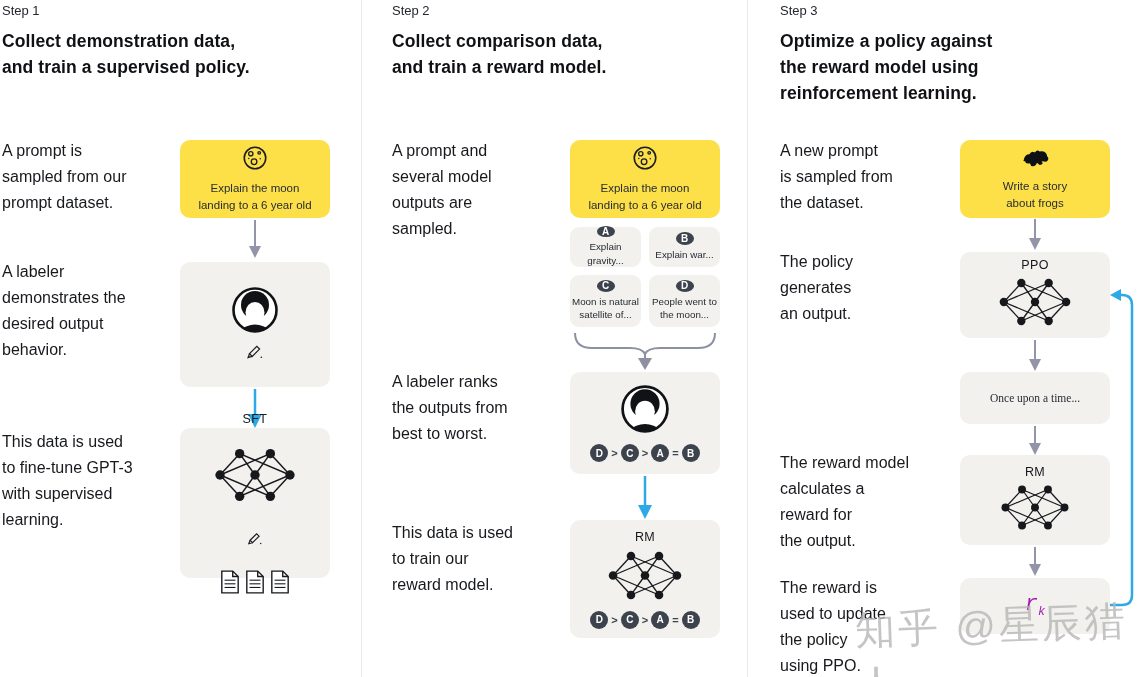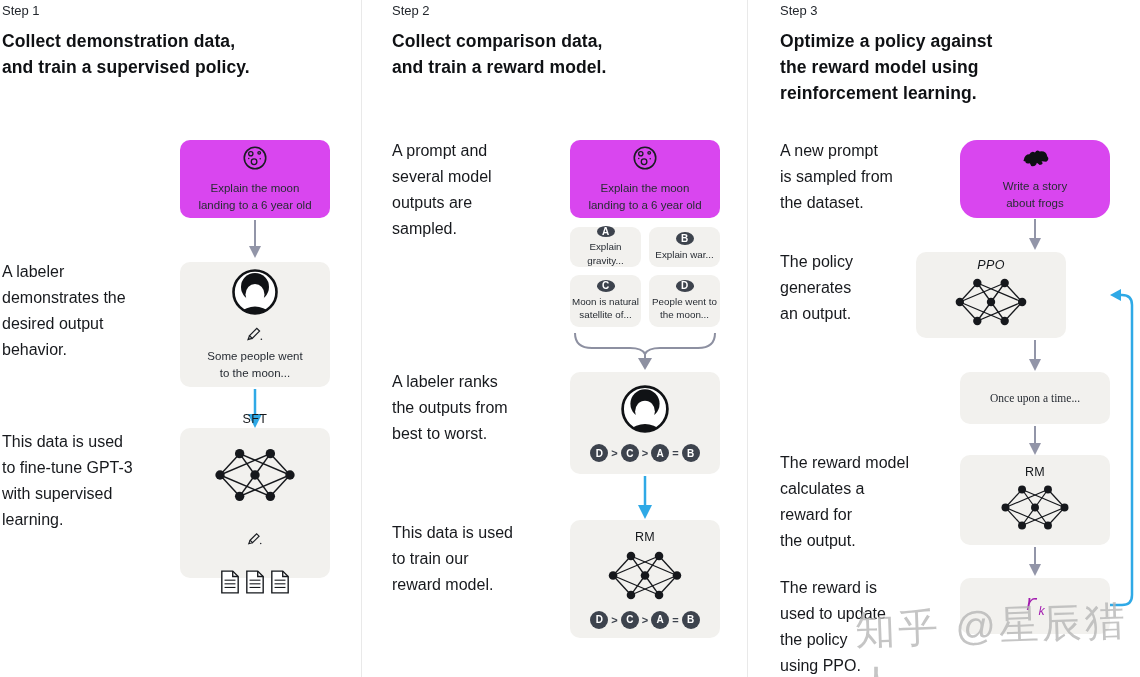--- a/index.html
+++ b/index.html
@@ -8,21 +8,21 @@
 
   .divider { position:absolute; top:0; width:1px; height:677px; background:#e9e9e9; }
 
   .step-label { position:absolute; font-size:13px; color:#23272d;text-align:right; }
   .col-title  { position:absolute; font-size:17.5px; font-weight:700; color:#0f1114;
                 line-height:26px; white-space:pre-line; letter-spacing:0.1px; }
   .para { position:absolute; font-size:16px; color:#17191d; line-height:26px; white-space:pre-line; }
 
   .node-box { position:absolute; width:150px; border-radius:10px; display:flex; flex-direction:column;
               align-items:center; justify-content:center; text-align:center; }
-  .box-blue { background:#d946ef; }
+  .box-blue { background:#fde047; }
   .box-gray { background:#f2f1ee; }
   .caption  { font-size:11.5px; line-height:1.45; color:#272c33; white-space:pre-line; }
   .caption-sm { font-size:9.8px; line-height:1.4; color:#272c33; white-space:pre-line; }
   .model-label { font-size:12.5px; color:#14171b; letter-spacing:0.4px; }
 
   .mini-grid { position:absolute; left:570px; top:227px; width:150px; display:flex; flex-wrap:wrap; gap:8px; }
   .mini-box { width:71px; border-radius:9px; background:#f2f1ee; display:flex; flex-direction:column;
               align-items:center; justify-content:center; text-align:center; padding:5px 2px; }
   .badge { width:18px; height:18px; border-radius:50%; background:#3d434d; color:#fff;
            font-size:10px; font-weight:700; display:inline-flex; align-items:center; justify-content:center; }
@@ -43,20 +43,23 @@
 
 <div id="canvas">
 
   <div class="divider" style="left:361px;"></div>
   <div class="divider" style="left:747px;"></div>
 
   <div class="step-label" style="left:2px; top:3px;">Step 1</div>
   <div class="col-title" style="left:2px; top:28px;">Collect demonstration data,
 and train a supervised policy.</div>
 
+  <div class="para" style="left:2px; top:138px; width:175px;">A prompt is
+sampled from our
+prompt dataset.</div>
   <div class="para" style="left:2px; top:259px; width:175px;">A labeler
 demonstrates the
 desired output
 behavior.</div>
   <div class="para" style="left:2px; top:429px; width:185px;">This data is used
 to fine-tune GPT-3
 with supervised
 learning.</div>
 
   <div class="node-box box-blue" style="left:180px; top:140px; height:78px; gap:4px;">
@@ -95,22 +98,20 @@
         </g>
       </svg>
     </span>
     <span>
       <svg width="20" height="20" viewBox="0 0 22 22" fill="none" stroke="#1b1e23" stroke-width="1.4">
         <path d="M5,15 L13,7 L16,10 L8,18 Z"></path>
         <path d="M5,15 L3.4,19.2 L8,18"></path>
         <circle cx="18" cy="19" r="0.9" fill="#1b1e23" stroke="none"></circle>
       </svg>
     </span>
-    <div class="caption">Some people went
-to the moon...</div>
   </div>
 
   <svg class="arrow" style="left:247px; top:389px;" width="16" height="40">
     <line x1="8" y1="0" x2="8" y2="26" stroke="#2fa9e6" stroke-width="2.5"></line>
     <polygon points="1,25 15,25 8,39" fill="#2fa9e6"></polygon>
   </svg>
 
   <div class="node-box box-gray" style="left:180px; top:428px; height:150px; gap:20px;">
     <div class="model-label">SFT</div>
     <span>
@@ -315,37 +316,37 @@
 an output.</div>
   <div class="para" style="left:780px; top:450px; width:180px;">The reward model
 calculates a
 reward for
 the output.</div>
   <div class="para" style="left:780px; top:575px; width:180px;">The reward is
 used to update
 the policy
 using PPO.</div>
 
-  <div class="node-box box-blue" style="left:960px; top:140px; height:78px; gap:4px;border-radius:17px;">
+  <div class="node-box box-blue" style="left:960px; top:140px; height:78px; gap:4px;">
     <span>
       <svg width="30" height="24" viewBox="0 0 32 24">
         <path d="M4,14 Q5,8 10,8 Q12,4 16,6 Q18,2.5 21,5 Q28,4 29,10 Q32,13 28,16 L23,15.5 Q26,19 21,19.5 L18,17 Q17,21.5 12,20.5 L10.5,17.5 Q6,19 5.5,15.5 Q3,15.5 4,14 Z" fill="#0e1013"></path>
         <circle cx="19" cy="5.5" r="1.1" fill="#0e1013"></circle>
       </svg>
     </span>
     <div class="caption">Write a story
 about frogs</div>
   </div>
 
   <svg class="arrow" style="left:1027px; top:219px;" width="16" height="32">
     <line x1="8" y1="0" x2="8" y2="20" stroke="#9295a8" stroke-width="2"></line>
     <polygon points="2,19 14,19 8,31" fill="#9295a8"></polygon>
   </svg>
 
-  <div class="node-box box-gray" style="left:916px; top:252px; height:86px; gap:4px;font-style:italic;">
+  <div class="node-box box-gray" style="left:960px; top:252px; height:86px; gap:4px;">
     <div class="model-label">PPO</div>
     <span>
       <svg width="76" height="52" viewBox="0 0 100 68" stroke="#16181c" stroke-width="1.7">
         <g>
           <line x1="32" y1="9" x2="9" y2="34"></line>
             <line x1="32" y1="9" x2="50" y2="34"></line>
             <line x1="32" y1="9" x2="91" y2="34"></line>
           <line x1="68" y1="9" x2="9" y2="34"></line>
             <line x1="68" y1="9" x2="50" y2="34"></line>
             <line x1="68" y1="9" x2="91" y2="34"></line>

